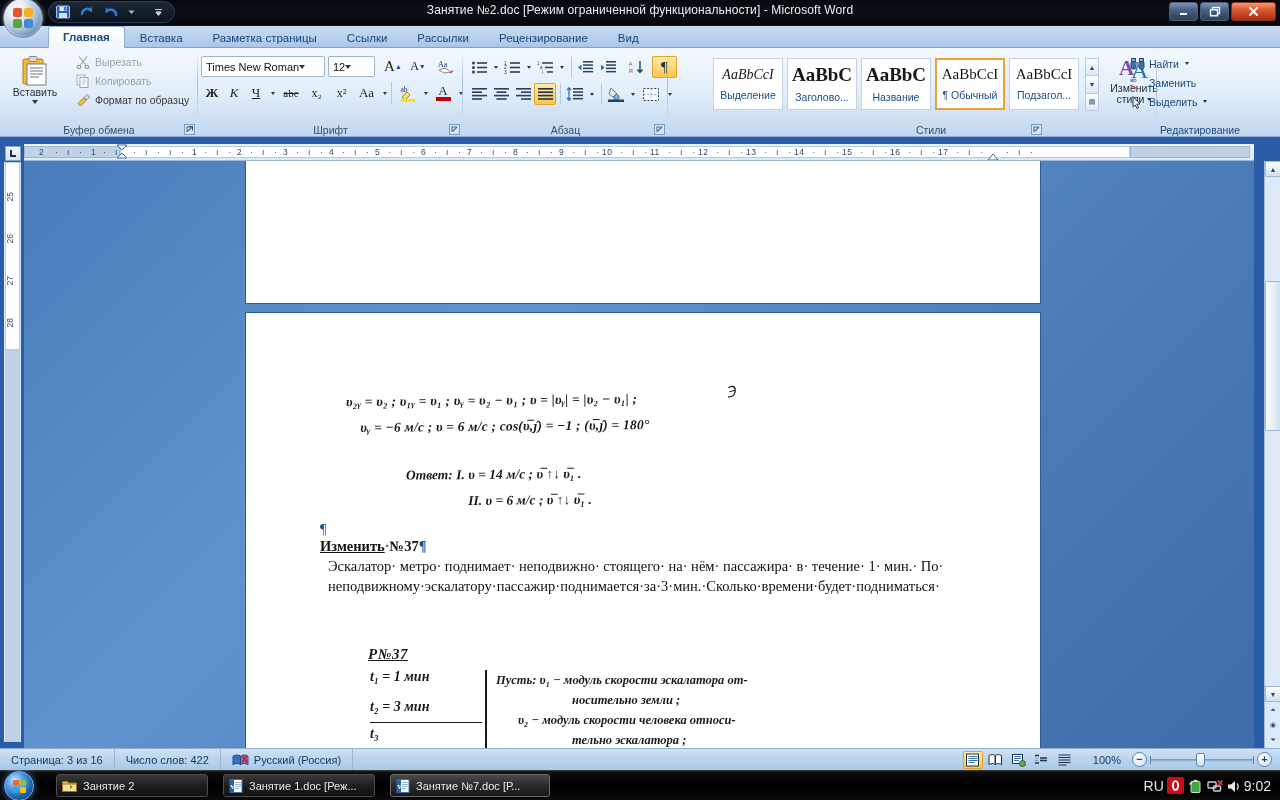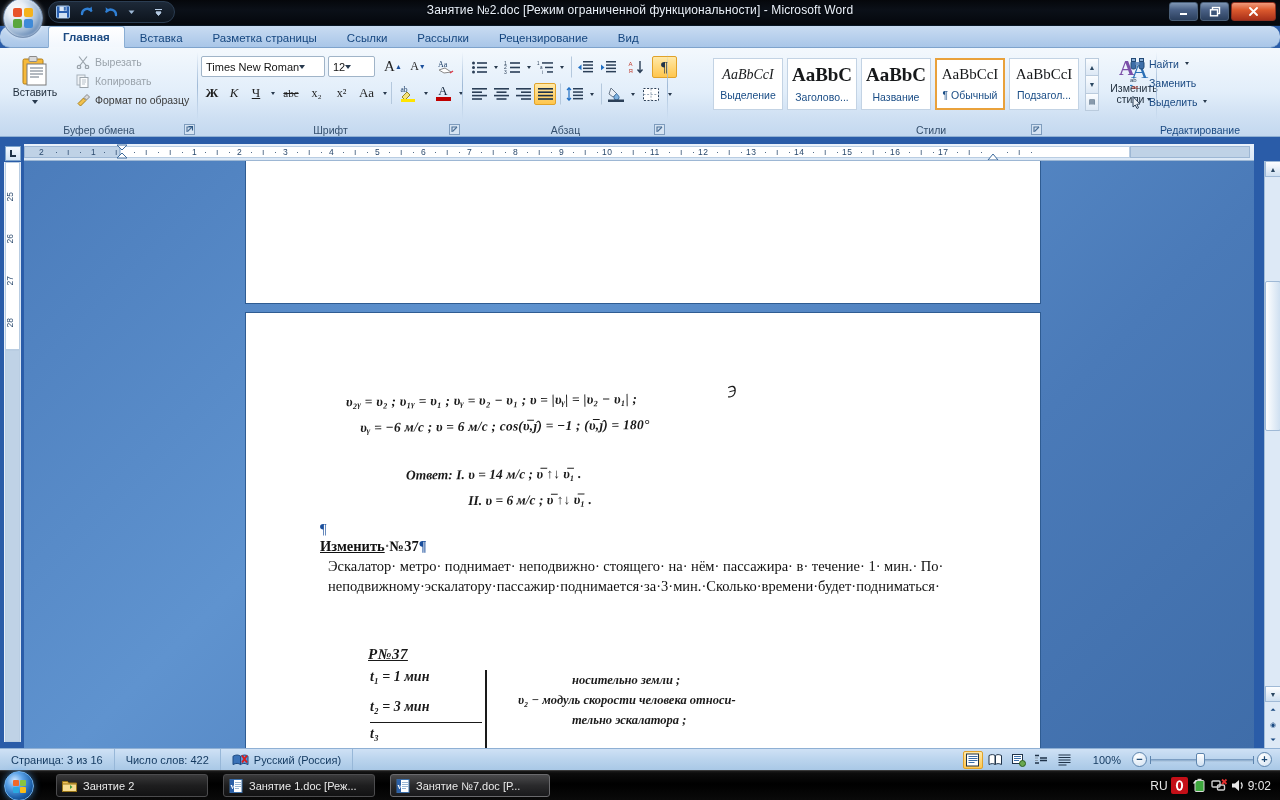--- a/index.html
+++ b/index.html
@@ -57,21 +57,20 @@
   .winbtn.close{ width:45px;
     background:linear-gradient(to bottom,#f09a7a 0%,#dc5a2e 40%,#a8301a 100%);
     border-color:#8c3020;
   }
 
   
   .tabstrip{
     position:absolute; left:0; top:26px; width:1280px; height:22px;
     background:linear-gradient(to bottom,#c9dcf2,#a9c6e8);
     border-bottom:1px solid #7ea3cc;
-    border-radius:10px;
   }
   .tabs{ position:absolute; left:48px; top:0; display:flex; height:22px; align-items:flex-end; }
   .tab{
     height:21px; padding:0 14px; display:flex; align-items:center;
     color:#15467f; font-size:11.5px; white-space:nowrap; cursor:default;
     border:1px solid transparent; border-bottom:none;
   }
   .tab.active{
     background:linear-gradient(to bottom,#ffffff,#f2f7fd);
     border:1px solid #8aaed4; border-bottom:1px solid #f4f8fd;
@@ -244,22 +243,22 @@
     height:23px; margin-left:8px; padding:0 9px 0 5px; min-width:150px;
     display:flex; align-items:center; gap:6px;
     background:linear-gradient(to bottom,#39393a 0%,#1e1e1f 50%,#121213 100%);
     border:1px solid #4c4c4e; border-radius:3px;
     color:#e9e9e9; font-size:11px; white-space:nowrap; overflow:hidden;
   }
   .tbtask.active{
     background:linear-gradient(to bottom,#4a4a4c 0%,#2a2a2c 50%,#19191b 100%);
     border-color:#6a6a6d;
   }
-  .tray{ margin-left:auto; display:flex; align-items:center; gap:3px; padding-right:9px;
-    color:#e6e6e6; font-size:12px; }
+  .tray{ margin-left:auto; display:flex; align-items:flex-end; gap:3px; padding-right:9px;
+    color:#e6e6e6; font-size:14px; }
 </style>
 </head>
 <body>
 
 <div id="app">
 
   <div class="titlebar">
 
     <div class="orb">
       <div class="logo">
@@ -891,20 +890,21 @@
 
         <div class="hw" style="position:absolute; left:48px; top:333px; width:560px;">
           <div style="font-size:15px; font-weight:700; font-style:italic; text-decoration:underline; letter-spacing:.5px;">Р№37</div>
           <div style="position:absolute; left:2px; top:16px; width:112px; font-size:14px; font-style:italic; line-height:30px; font-weight:600;">
             <div>t₁ = 1 мин</div>
             <div>t₂ = 3 мин</div>
             <div style="border-top:1.6px solid #1a1a1a; padding-top:3px; line-height:16px;">t₃</div>
           </div>
           <div style="position:absolute; left:117px; top:24px; width:2px; height:88px; background:#1a1a1a;"></div>
           <div style="position:absolute; left:128px; top:24px; width:430px; font-size:12.5px; font-style:italic; line-height:20px; font-weight:600;">
+            <div>Пусть:  υ₁ − модуль скорости эскалатора от-</div>
             <div style="padding-left:76px">носительно земли ;</div>
             <div style="padding-left:22px">υ₂ − модуль скорости человека относи-</div>
             <div style="padding-left:76px">тельно эскалатора ;</div>
           </div>
         </div>
 
       </div>
     </div>
   </div>
 

